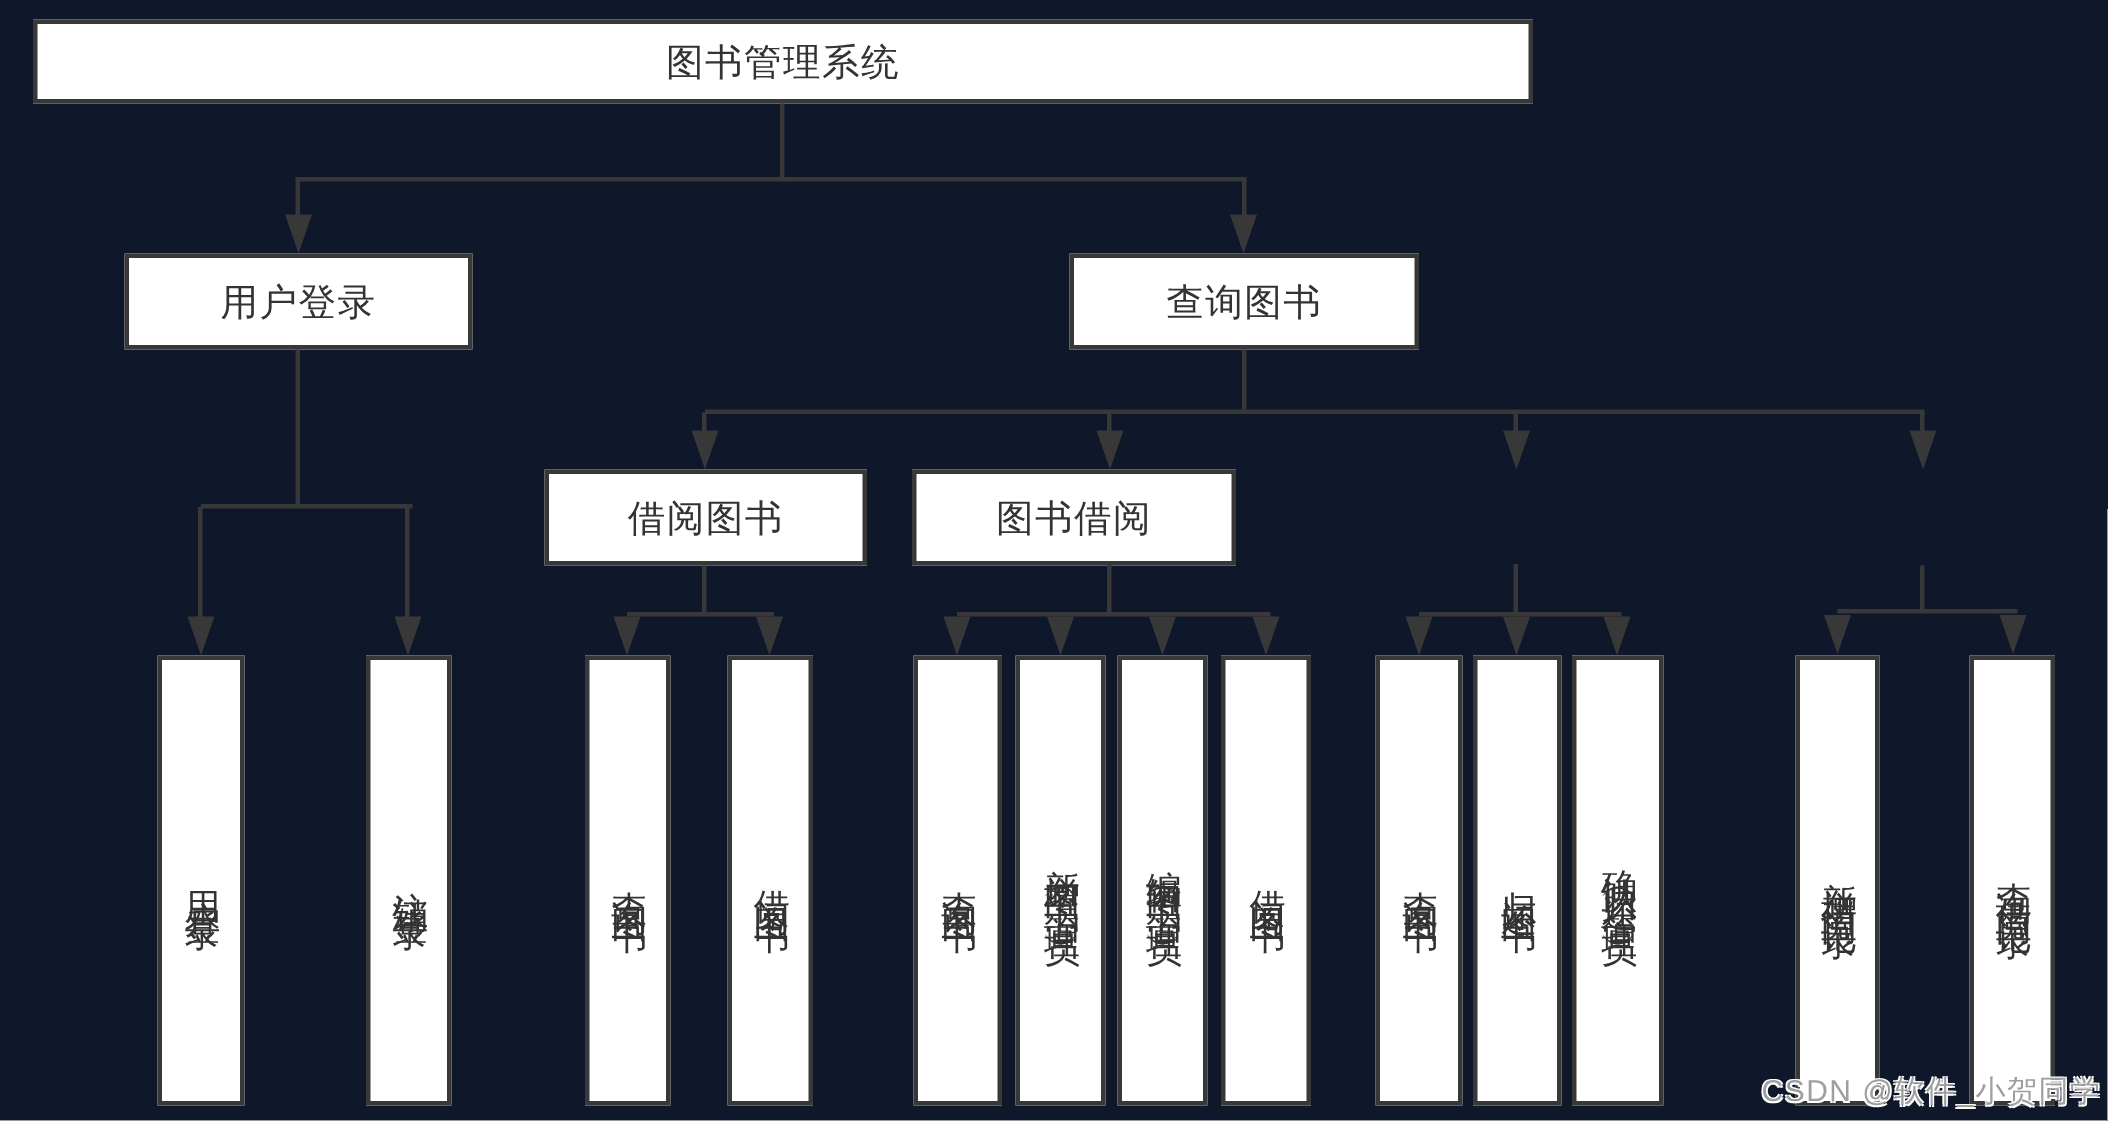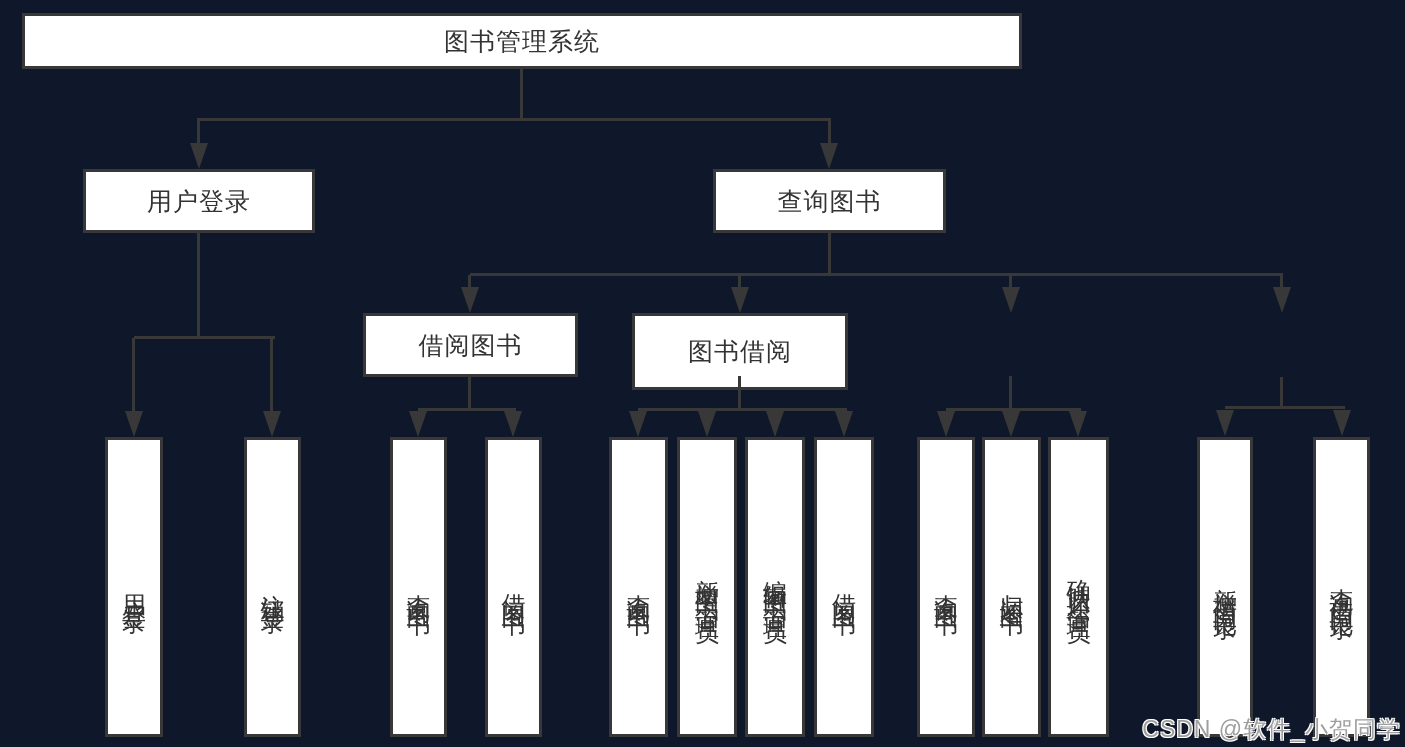--- a/index.html
+++ b/index.html
@@ -10,21 +10,21 @@
   .hlabel{font-size:25px;letter-spacing:1px;white-space:nowrap;}
   .vbox{writing-mode:vertical-rl;text-orientation:mixed;font-size:24px;letter-spacing:6px;line-height:1;}
   .line{position:absolute;background:#383838;}
   .arrow{position:absolute;width:0;height:0;border-left:9px solid transparent;
          border-right:9px solid transparent;border-top:26px solid #383838;}
   
   #n-root{left:22px;top:13px;width:1000px;height:56px;}
   #n-userlogin{left:83px;top:169px;width:232px;height:64px;}
   #n-bookmgmt{left:713px;top:169px;width:233px;height:64px;}
   #n-newbook{left:363px;top:313px;width:215px;height:64px;}
-  #n-bookborrow{left:632px;top:313px;width:216px;height:77px;}
+  #n-bookborrow{left:608px;top:313px;width:216px;height:64px;}
   #n-currentborrow{left:903px;top:313px;width:216px;height:64px;}
   #n-borrowrecords{left:1173px;top:313px;width:218px;height:64px;}
   .leaf{top:437px;height:300px;}
   #lf-a1{left:105px;width:58px;}
   #lf-a2{left:244px;width:57px;}
   #lf-b1{left:390px;width:57px;}
   #lf-b2{left:485px;width:57px;}
   #lf-c1{left:609px;width:59px;}
   #lf-c2{left:677px;width:60px;}
   #lf-c3{left:745px;width:60px;}
@@ -59,21 +59,21 @@
   #gc-stub{left:738px;top:376px;width:3px;height:33px;}
   #gc-bar{left:638px;top:408px;width:209px;height:3px;}
   #ar-c1{left:629px;top:411px;} #ar-c2{left:698px;top:411px;}
   #ar-c3{left:766px;top:411px;} #ar-c4{left:835px;top:411px;}
   #gd-stub{left:1009px;top:376px;width:3px;height:33px;}
   #gd-bar{left:946px;top:408px;width:135px;height:3px;}
   #ar-d1{left:937px;top:411px;} #ar-d2{left:1002px;top:411px;} #ar-d3{left:1069px;top:411px;}
   #ge-stub{left:1280px;top:377px;width:3px;height:30px;}
   #ge-bar{left:1225px;top:406px;width:120px;height:3px;}
   #ar-e1{left:1216px;top:410px;} #ar-e2{left:1333px;top:410px;}
-  #watermark{position:absolute;right:4px;top:714px;font-size:23px;letter-spacing:1px;
+  #watermark{position:absolute;right:4px;top:714px;font-size:20px;letter-spacing:1px;
     color:#9e9e9e;white-space:nowrap;
     text-shadow:1px 1px 0 #ffffff,-1px -1px 0 #ffffff,1px -1px 0 #ffffff,-1px 1px 0 #ffffff;}
 </style>
 </head>
 <body>
 
 <div id="canvas">
 
   <div class="box hlabel" id="n-root">图书管理系统</div>
   <div class="box hlabel" id="n-userlogin">用户登录</div>

